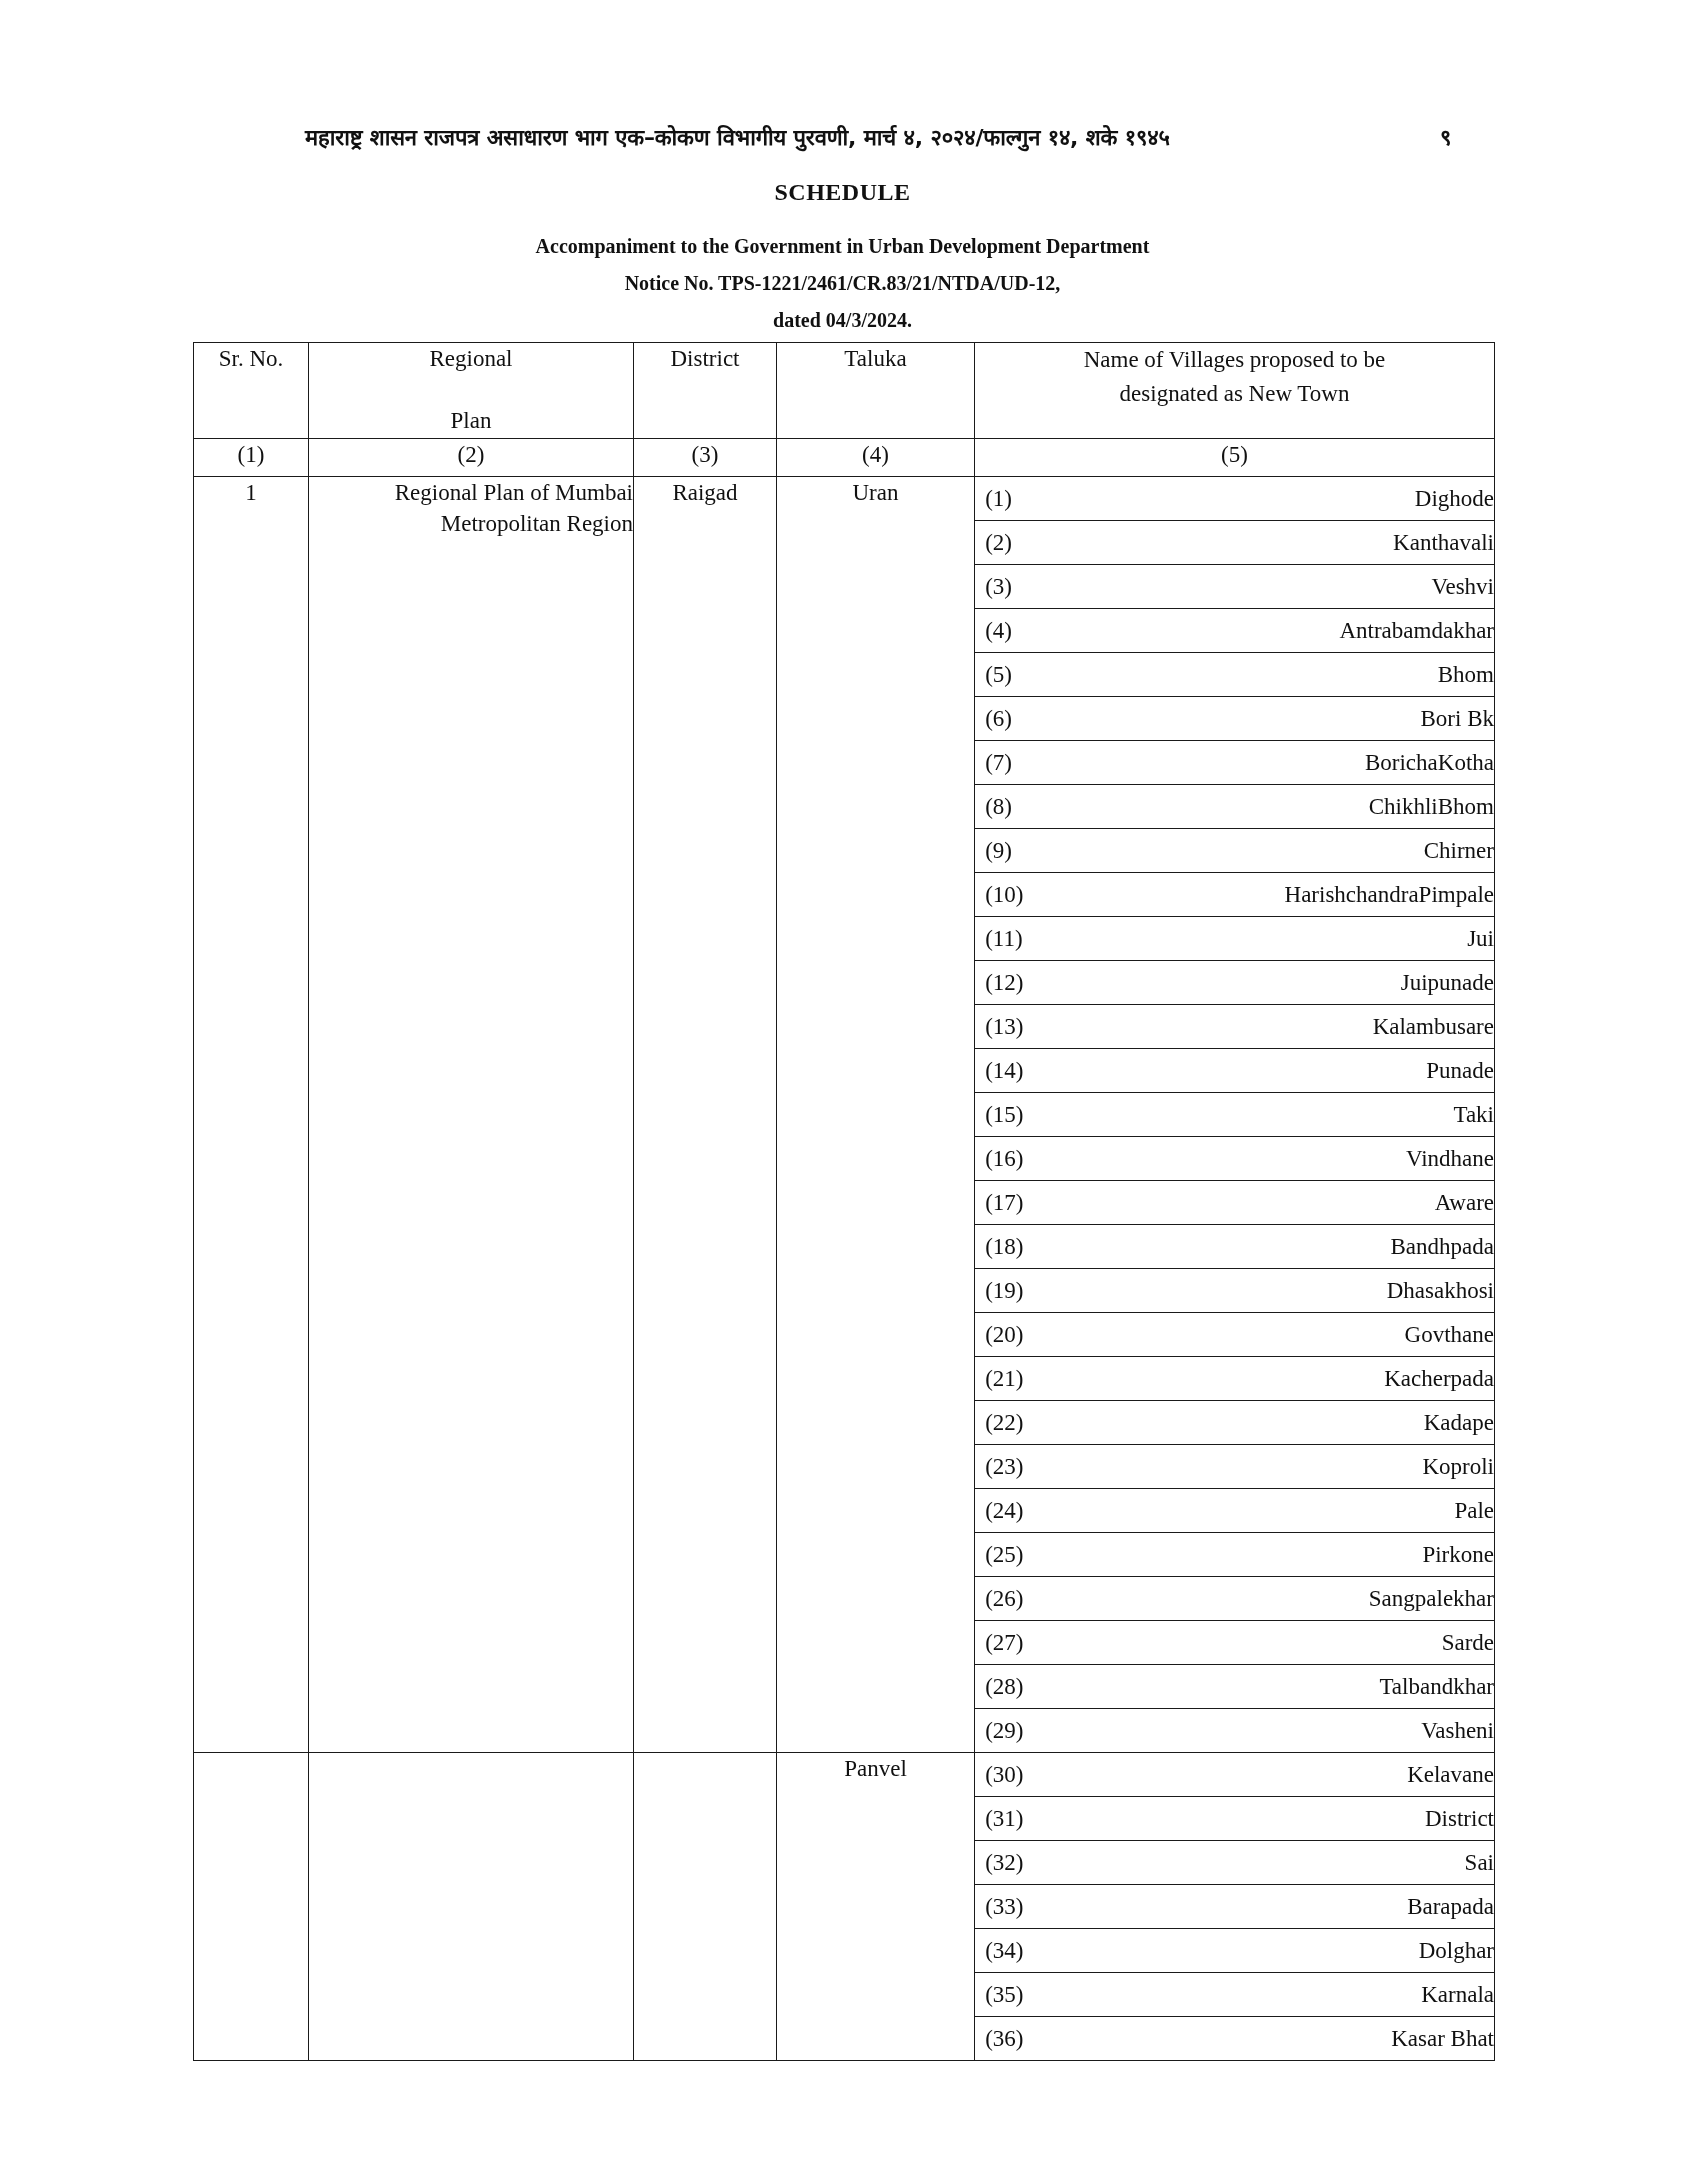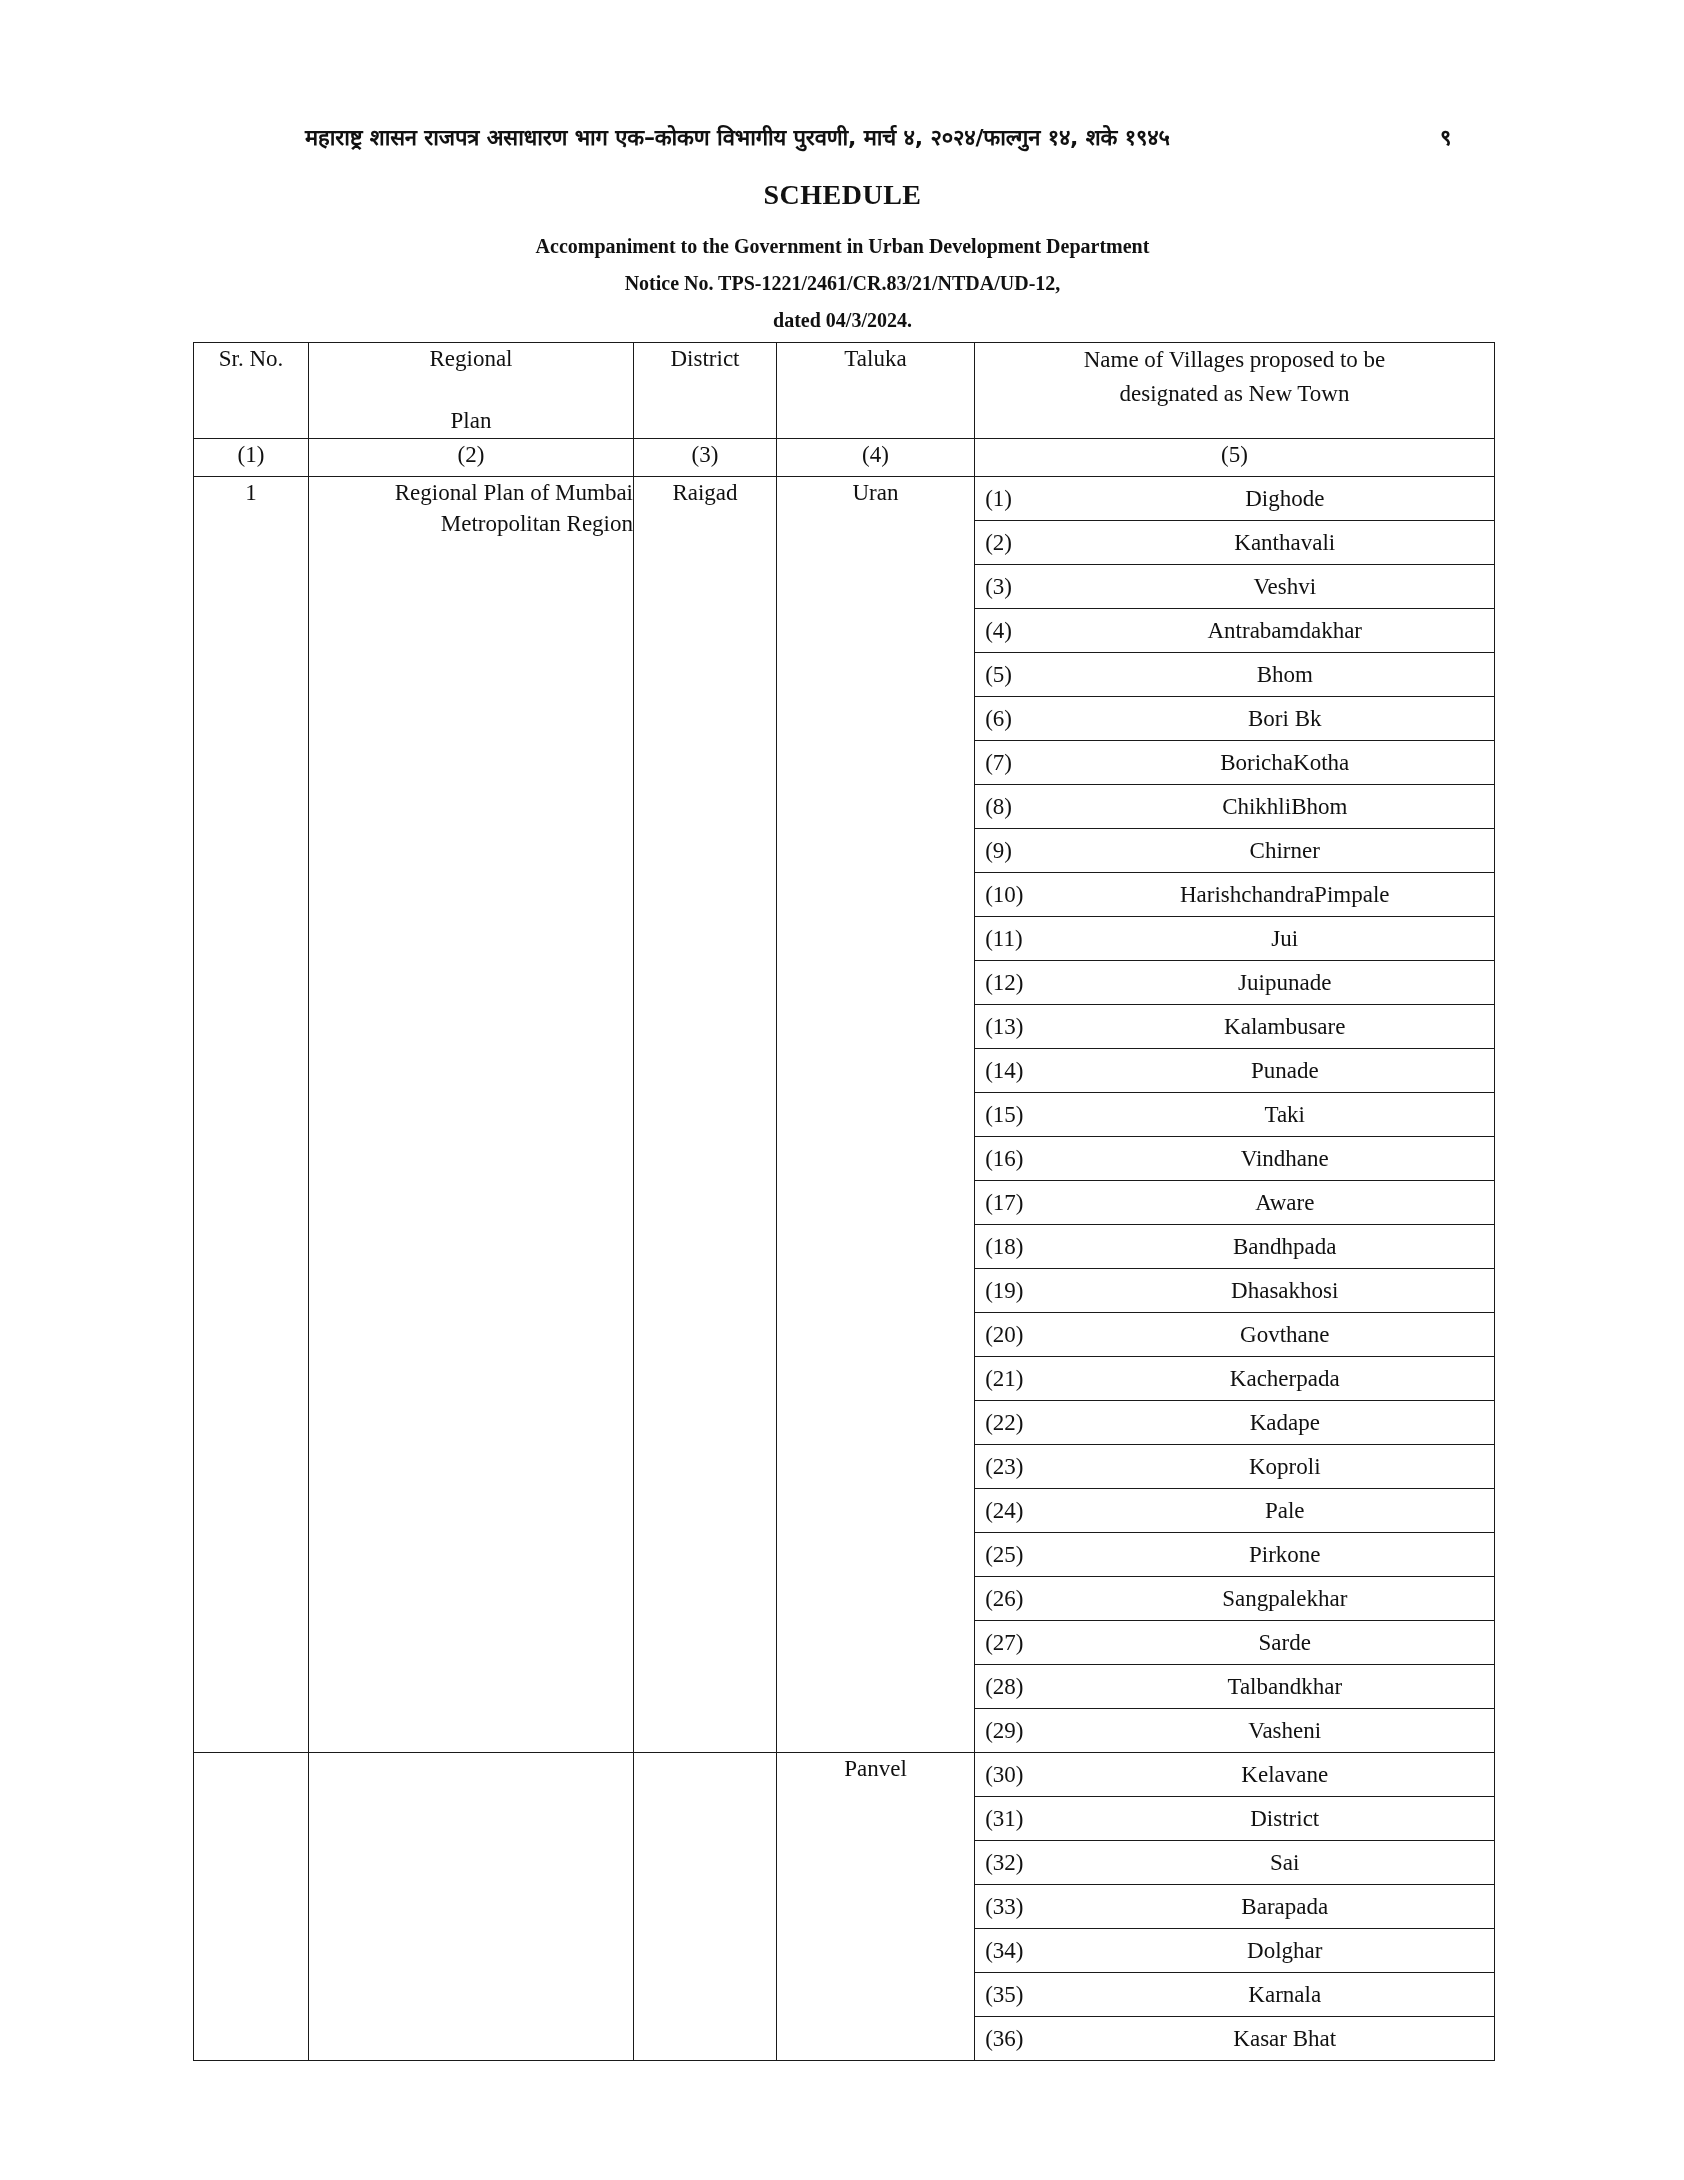--- a/index.html
+++ b/index.html
@@ -52,21 +52,21 @@
     line-height: 37px;
   }
 
   
   .schedule-title {
     position: absolute;
     left: 0;
     top: 179px;
     width: 1685px;
     text-align: center;
-    font-size: 28px;
+    font-size: 24px;
     font-weight: 700;
     letter-spacing: 0.5px;
   }
   .notice-block {
     position: absolute;
     left: 0;
     top: 228px;
     width: 1685px;
     text-align: center;
     font-size: 20px;
@@ -151,21 +151,21 @@
     border: 0;
     border-bottom: 1.4px solid #1a1a1a;
     height: 43px;
     line-height: 43px;
     padding: 0;
     font-size: 23px;
     vertical-align: middle;
   }
   table.vill tr:last-child td { border-bottom: 0; }
   table.vill td.vn { text-align: left; padding-left: 10.2px; }
-  table.vill td.vv { text-align: center; padding-left: 8.5px; }
+  table.vill td.vv { text-align: right; padding-left: 8.5px; }
 </style>
 </head>
 <body>
 
 <div class="page">
 
   <div class="running-head">
     <div class="mr-text">महाराष्ट्र शासन राजपत्र असाधारण भाग एक–कोकण विभागीय पुरवणी, मार्च ४, २०२४/फाल्गुन १४, शके १९४५</div>
     <div class="page-no">९</div>
   </div>

